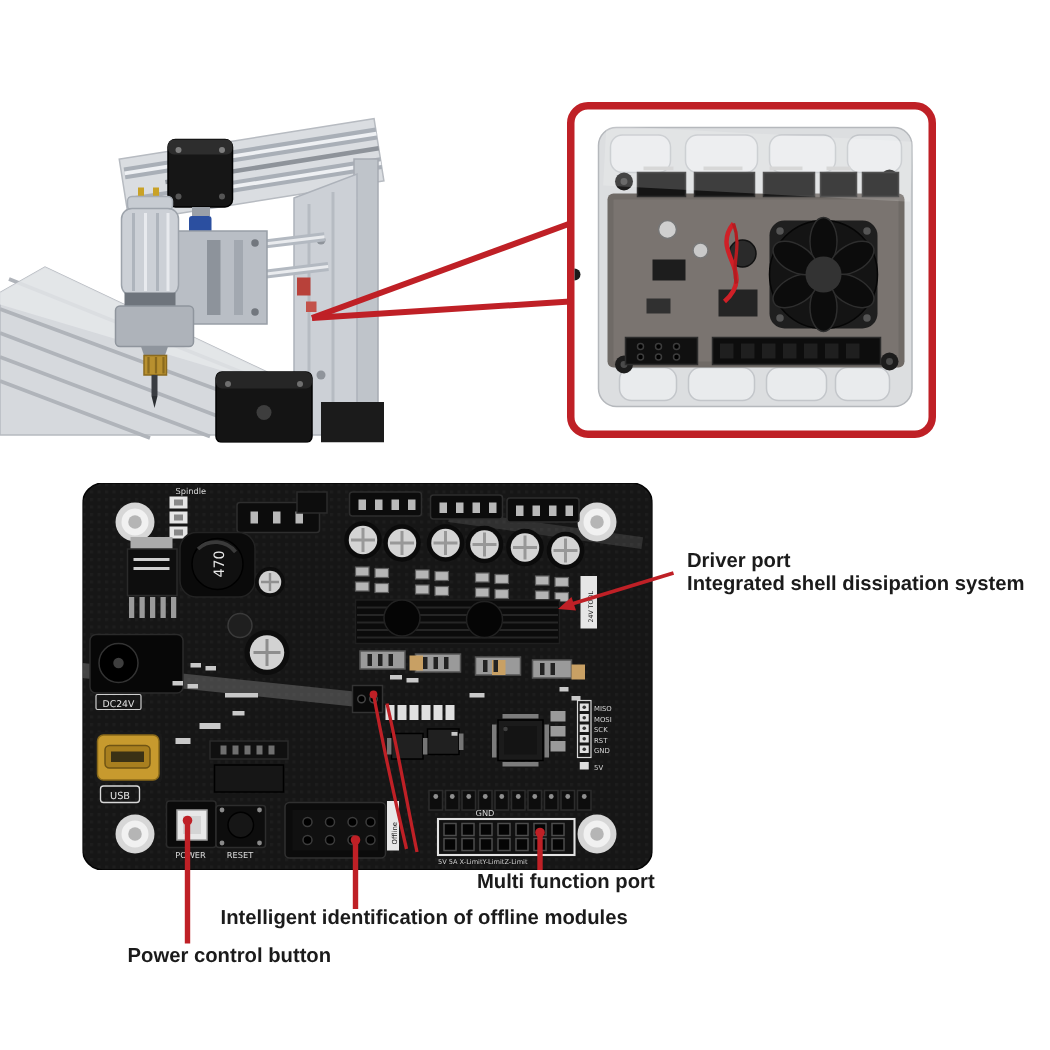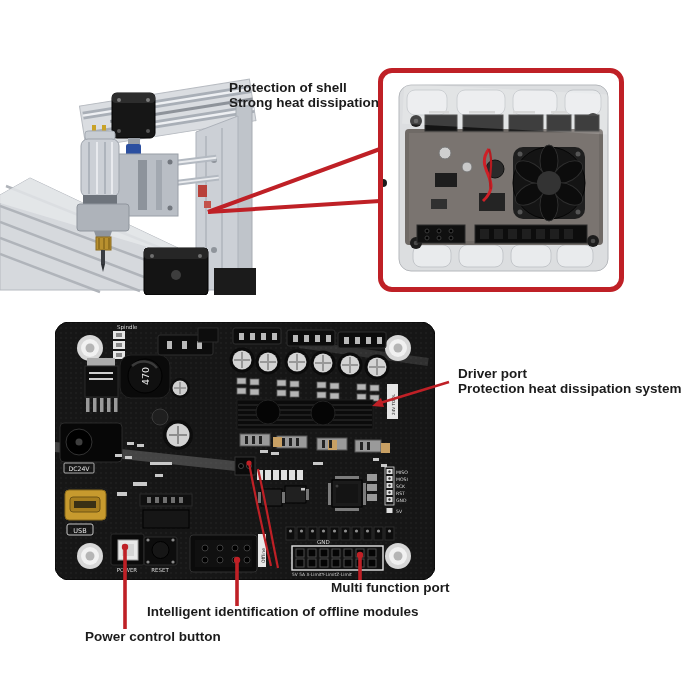--- a/index.html
+++ b/index.html
@@ -104,24 +104,20 @@
     <g>
       <rect x="144" y="238" width="64" height="47" rx="4" fill="#141414" stroke="#000"></rect>
       <rect x="144" y="238" width="64" height="11" rx="4" fill="#262626"></rect>
       <circle cx="152" cy="246" r="2" fill="#6f6f6f"></circle>
         <circle cx="200" cy="246" r="2" fill="#6f6f6f"></circle>
       <circle cx="176" cy="265" r="5" fill="#3d3d3d"></circle>
     </g>
     <rect x="214" y="258" width="42" height="27" fill="#1b1b1b"></rect>
   </svg>
 
-  <div class="abs callout" style="left:229px;top:80px;">
-    <div>Protection of shell</div>
-    <div>Strong heat dissipation</div>
-  </div>
 
   <div class="redbox">
     <svg width="236" height="214" viewBox="0 0 236 214">
 
       <rect x="16" y="12" width="209" height="186" rx="12" fill="#dcdee0" stroke="#b5b8bc"></rect>
       <g fill="#e9ebed" stroke="#c3c6ca">
         <rect x="24" y="17" width="40" height="25" rx="8"></rect>
         <rect x="74" y="17" width="48" height="25" rx="8"></rect>
         <rect x="130" y="17" width="44" height="25" rx="8"></rect>
         <rect x="182" y="17" width="36" height="25" rx="8"></rect>
@@ -547,19 +543,19 @@
       <polygon points="372,406 384,407 381,398"></polygon>
       <circle cx="125" cy="547" r="3.2"></circle>
       <circle cx="237" cy="560" r="3.2"></circle>
       <circle cx="360" cy="555" r="3.2"></circle>
       <circle cx="249" cy="463" r="2.6"></circle>
     </g>
   </svg>
 
   <div class="abs callout" style="left:458px;top:366px;">
     <div>Driver port</div>
-    <div>Protection heat dissipation system</div>
+    <div>Integrated shell dissipation system</div>
   </div>
-  <div class="abs callout" style="left:331px;top:580px;">Multi function port</div>
+  <div class="abs callout" style="left:318px;top:580px;">Multi function port</div>
   <div class="abs callout" style="left:147px;top:604px;">Intelligent identification of offline modules</div>
   <div class="abs callout" style="left:85px;top:629px;">Power control button</div>
 
 </div>
 
 </body></html>

